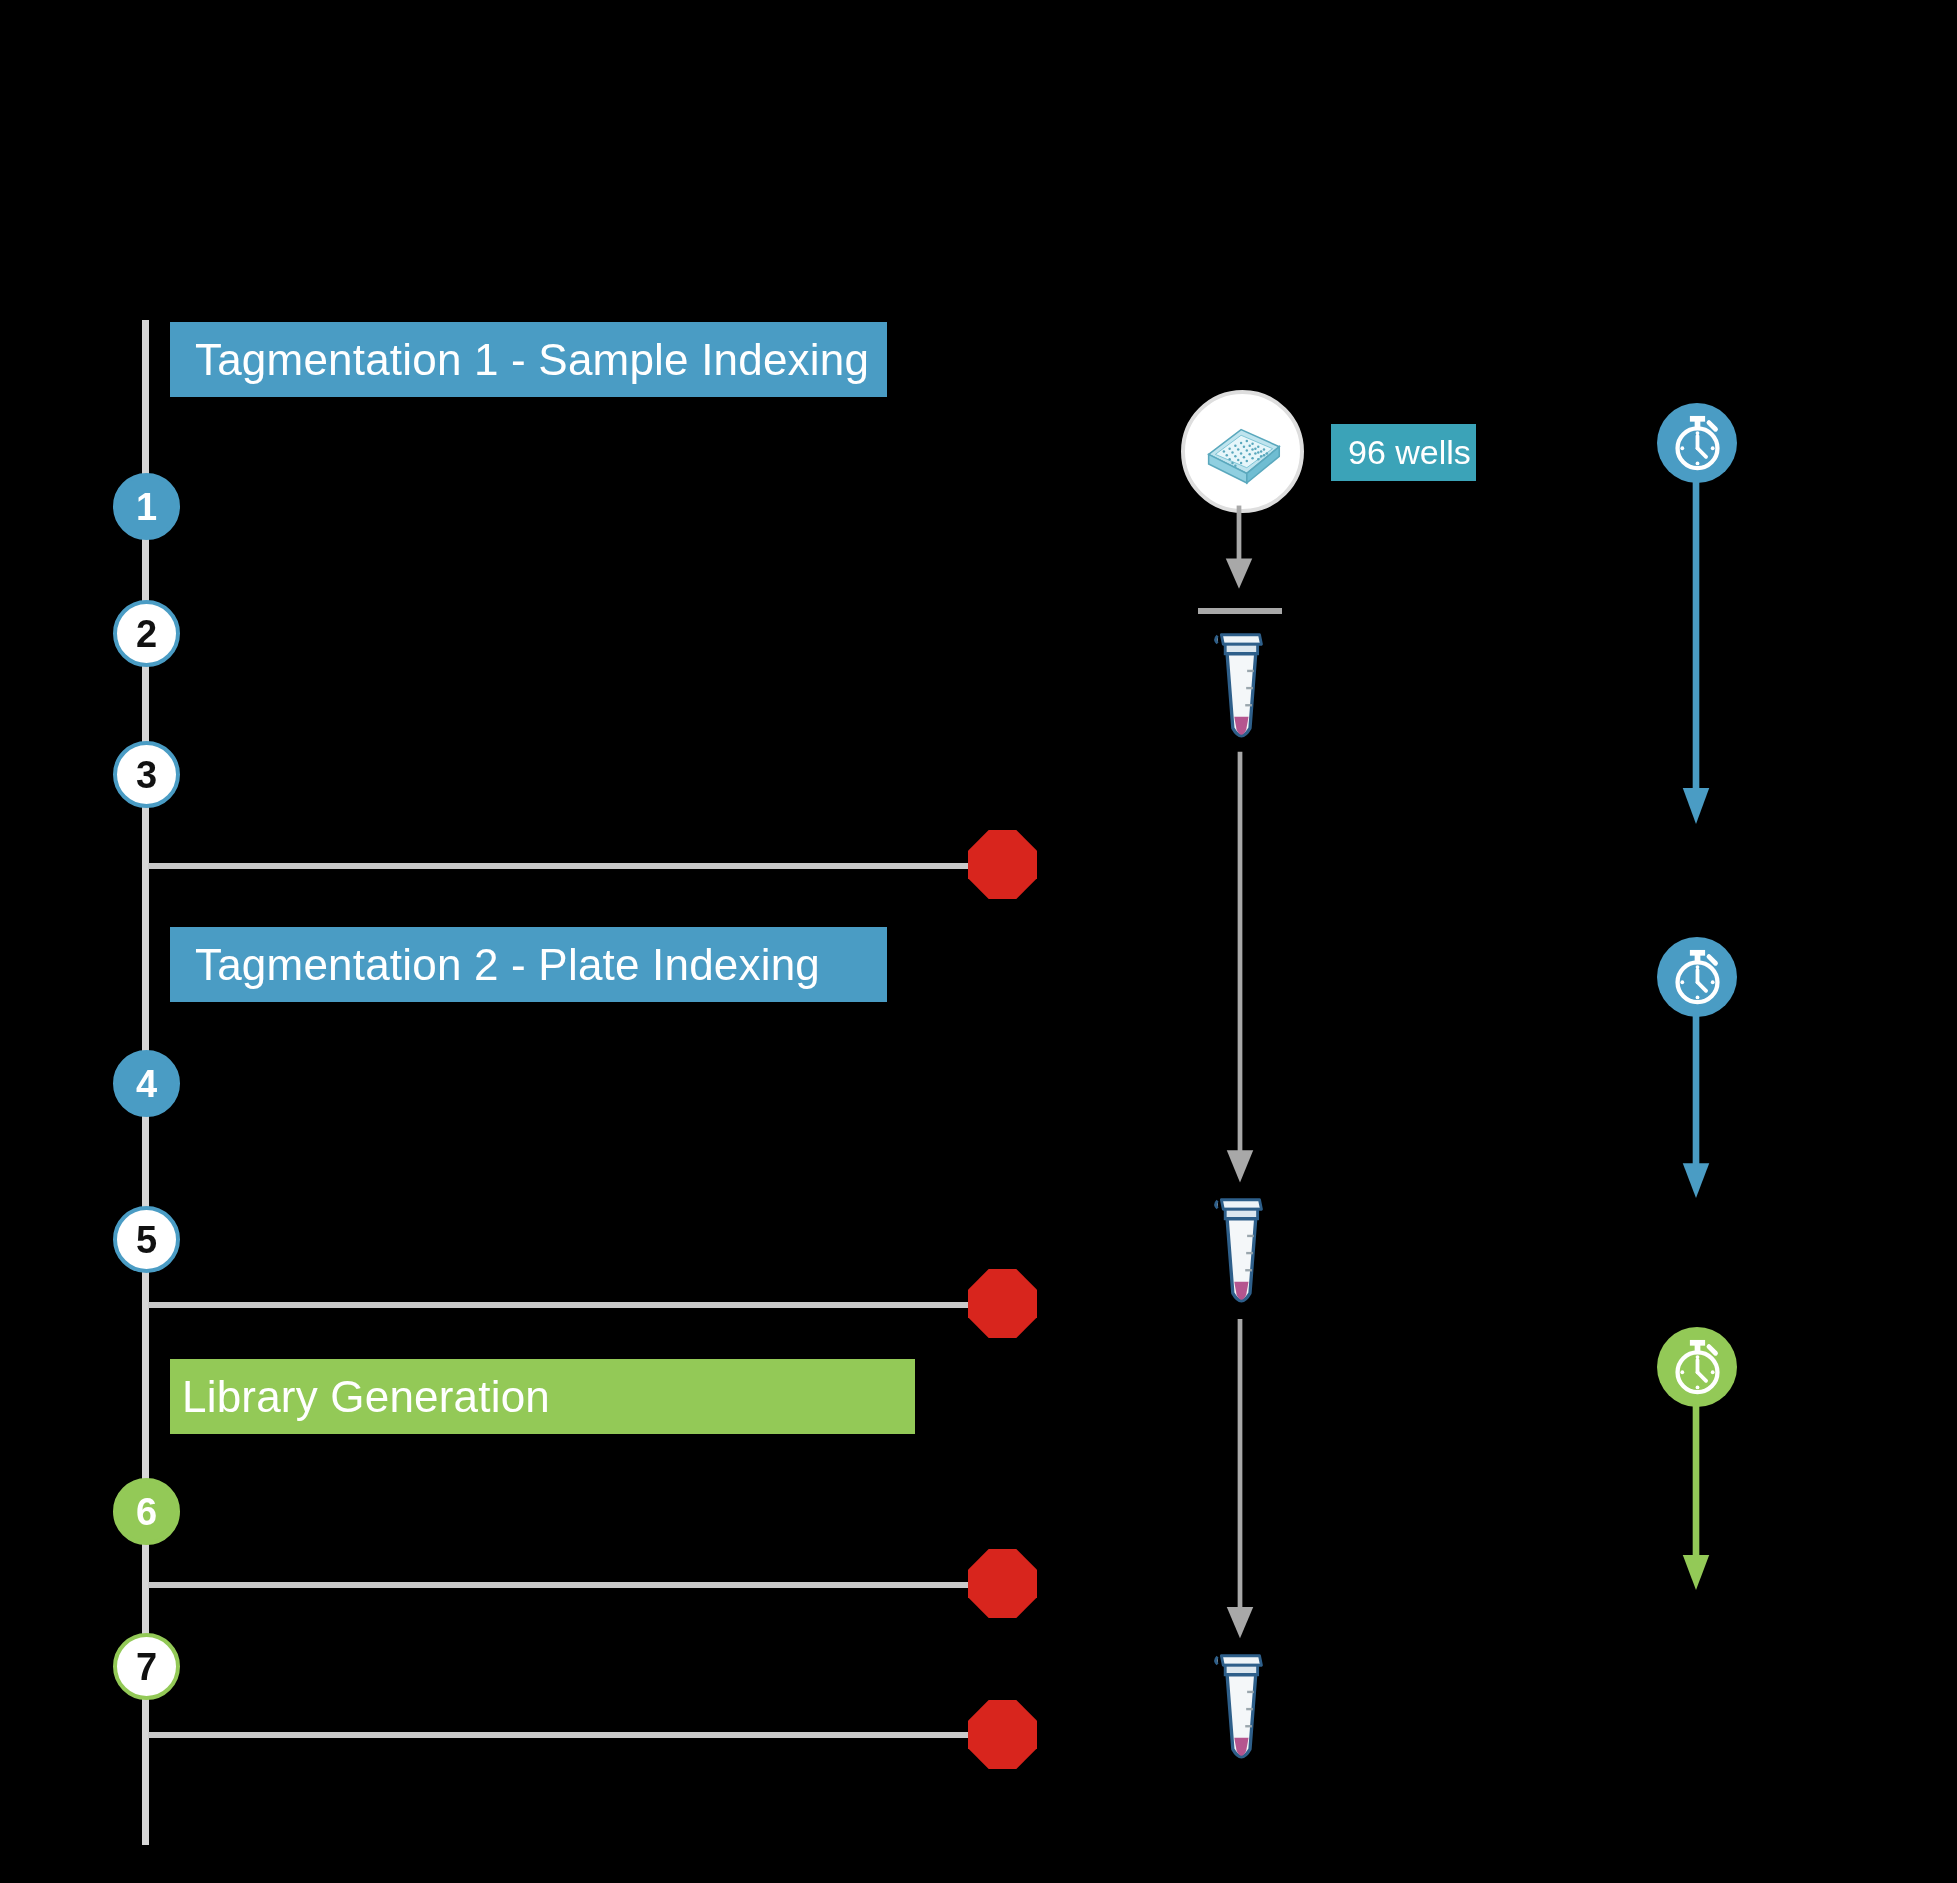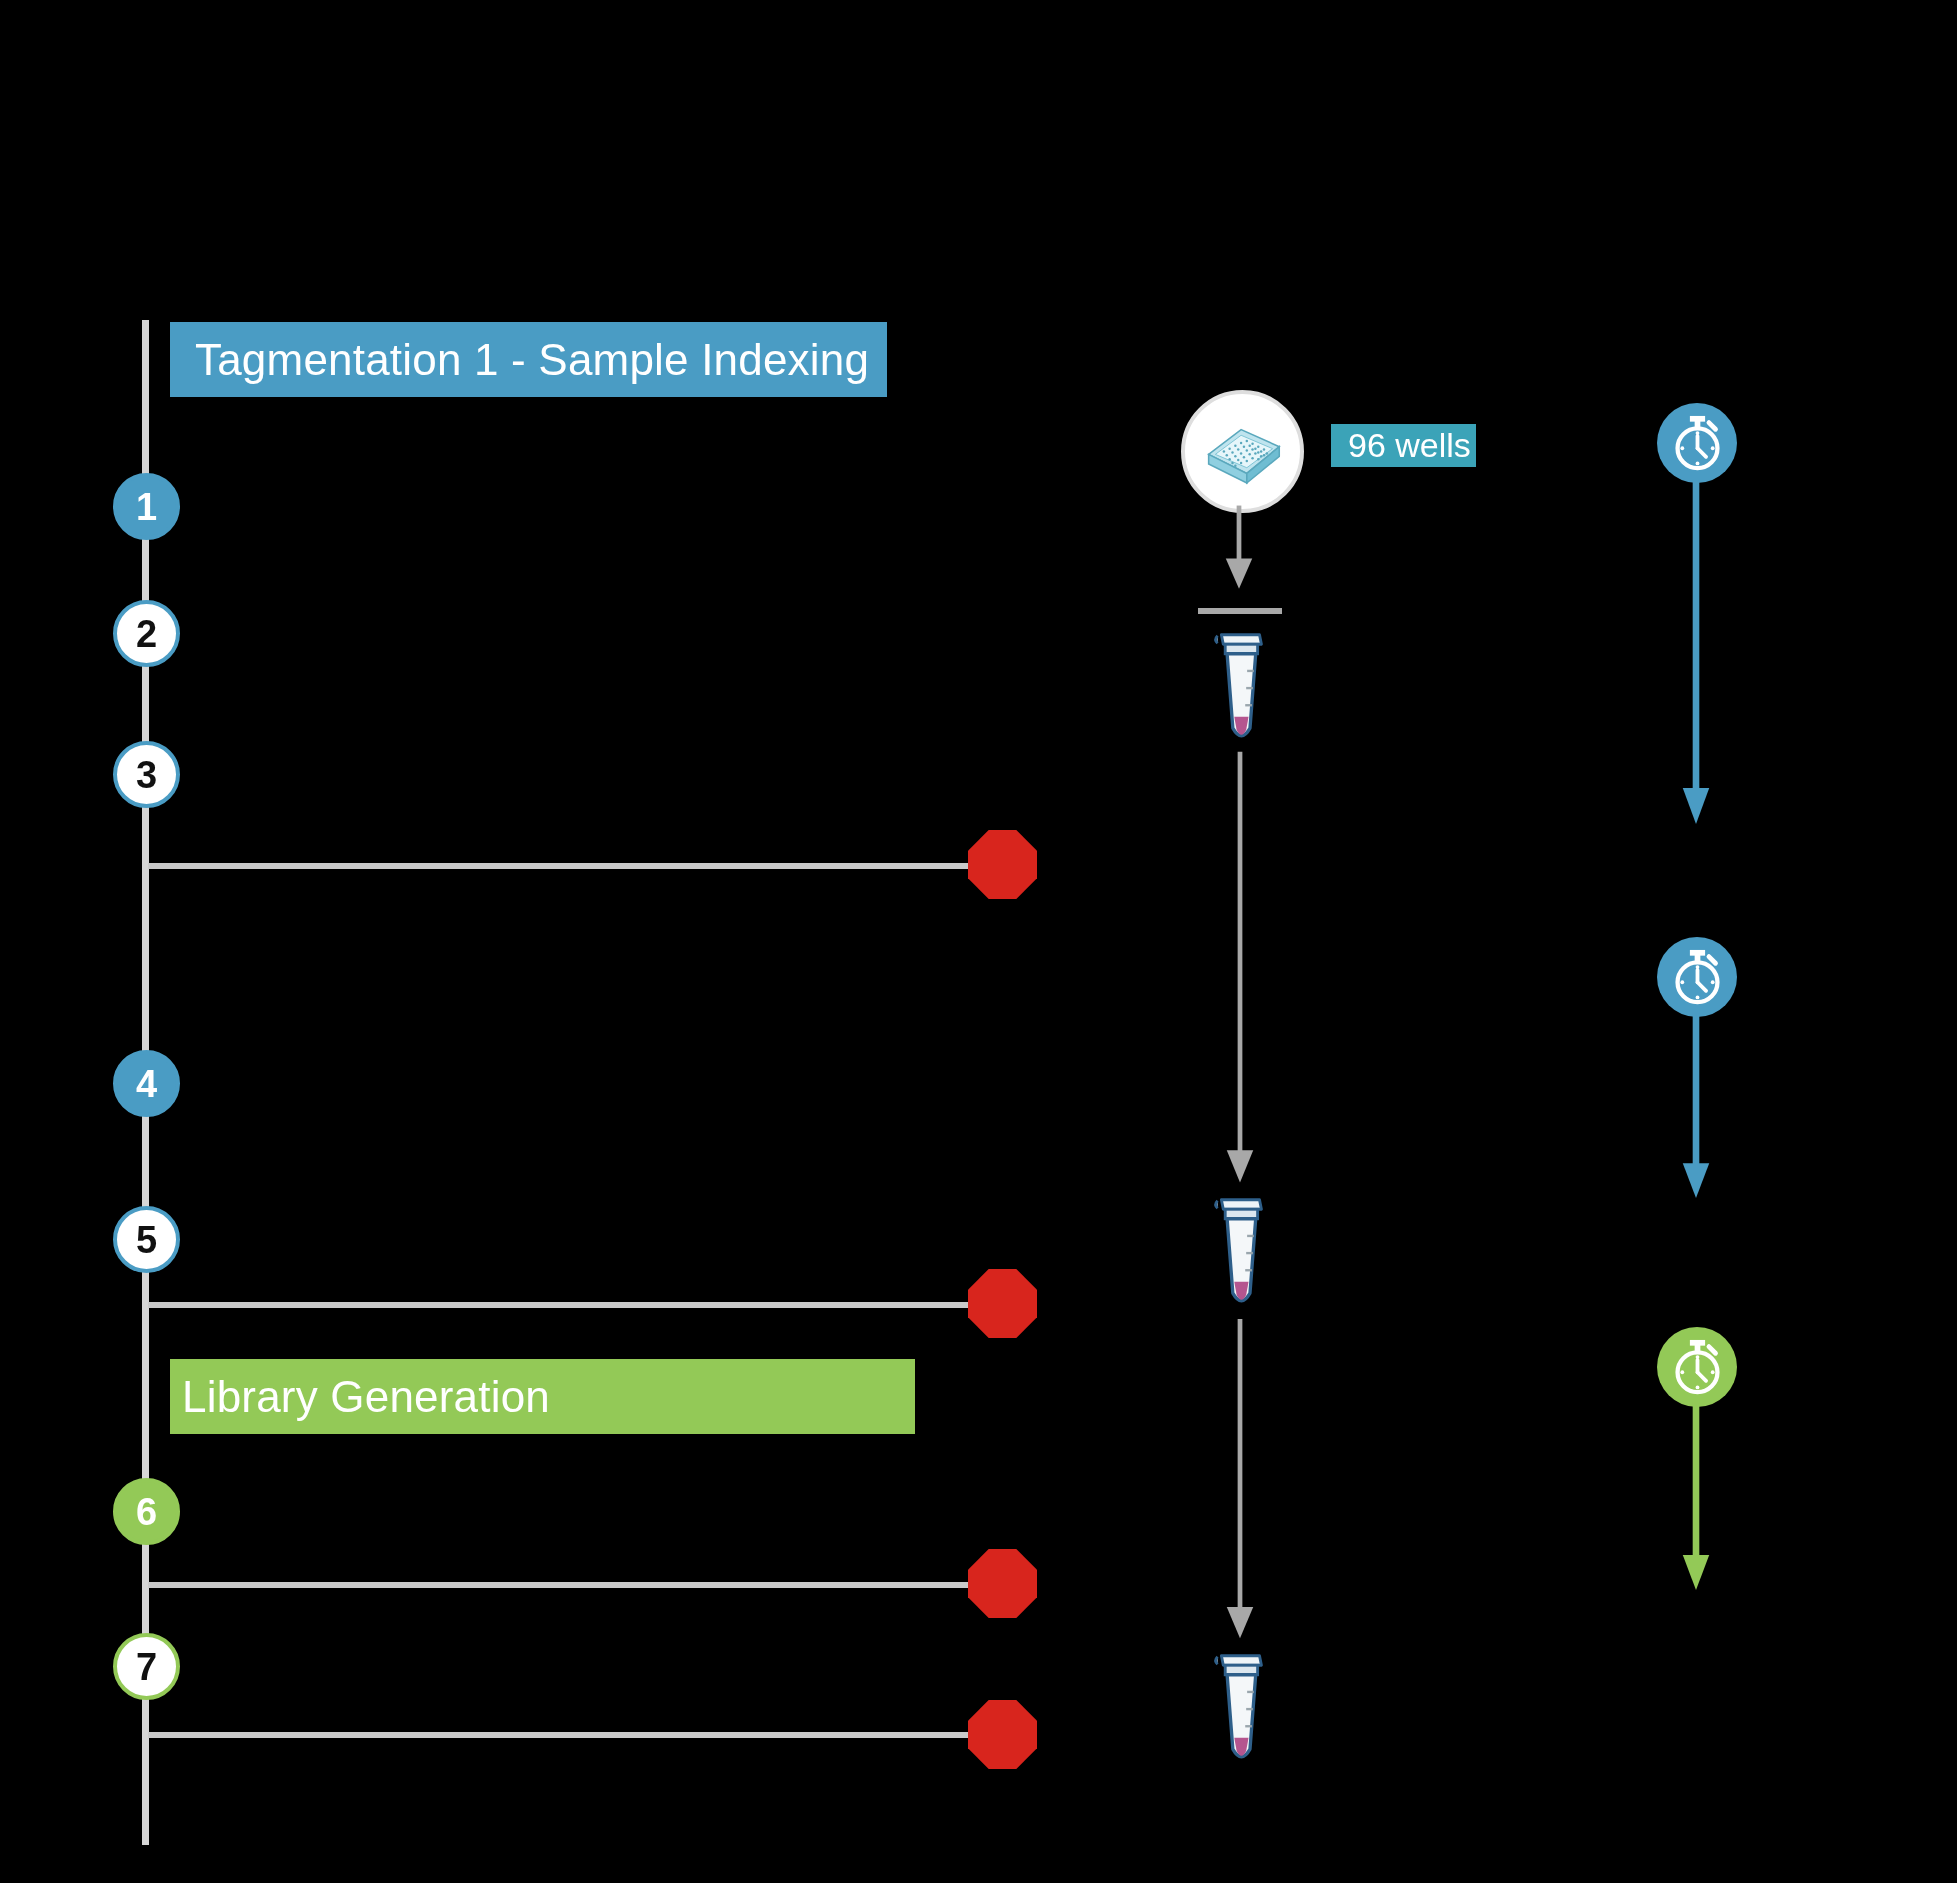--- a/index.html
+++ b/index.html
@@ -101,20 +101,23 @@
 <body>
 
 <div id="canvas">
 
   <div class="abs spine" style="left:142px; top:320px; width:6.7px; height:1525px;"></div>
 
   <div class="abs banner" style="left:170px; top:322px; width:717px; height:75px; background:#4a9cc4;">
     <span>Tagmentation 1 - Sample Indexing</span>
   </div>
 
+  <div class="abs banner" style="left:170px; top:927px; width:717px; height:75px; background:#4a9cc4;">
+    <span>Tagmentation 2 - Plate Indexing</span>
+  </div>
 
   <div class="abs banner" style="left:170px; top:1359px; width:745px; height:75px; background:#93c957;padding-left:12px;">
     <span>Library Generation</span>
   </div>
 
   <div class="abs step filled-blue" style="left:113px; top:473px; width:67px; height:67px;">
     <span>1</span>
   </div>
 
   <div class="abs step open-blue" style="left:113px; top:600px; width:67px; height:67px;">
@@ -197,21 +200,21 @@
               <circle cx="44" cy="45" r="1.3"></circle>
               <circle cx="50" cy="43" r="1.3"></circle>
             <circle cx="56" cy="40" r="1.3"></circle>
               <circle cx="62" cy="41" r="1.3"></circle>
           </g>
         </g>
       </svg>
     </span>
   </div>
 
-  <div class="abs wells-badge" style="left:1331px; top:424px; width:145px; height:43px;text-align:right;">
+  <div class="abs wells-badge" style="left:1331px; top:424px; width:145px; height:57px;text-align:right;">
     <span>96 wells</span>
   </div>
 
   <div class="abs" style="left:1222px; top:505px; width:34px; height:88px;">
     <svg width="34" height="88" viewBox="0 0 36 92">
       <line x1="18" y1="0" x2="18" y2="58" stroke="#a8a8a8" stroke-width="5"></line>
       <polygon points="4,56 32,56 18,88" fill="#a8a8a8"></polygon>
     </svg>
   </div>
 

